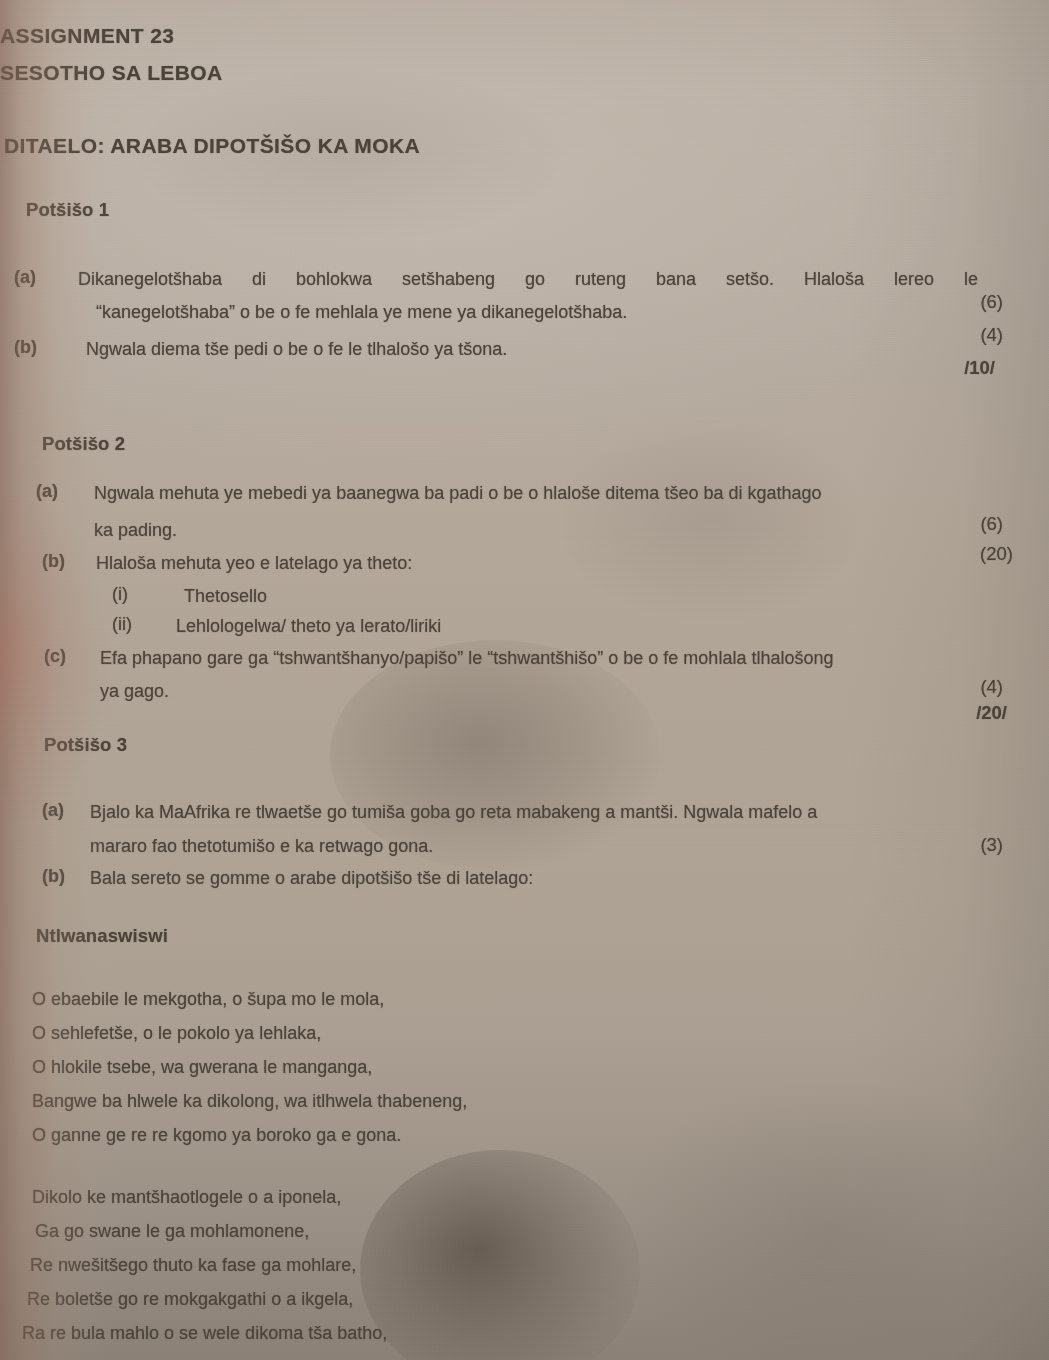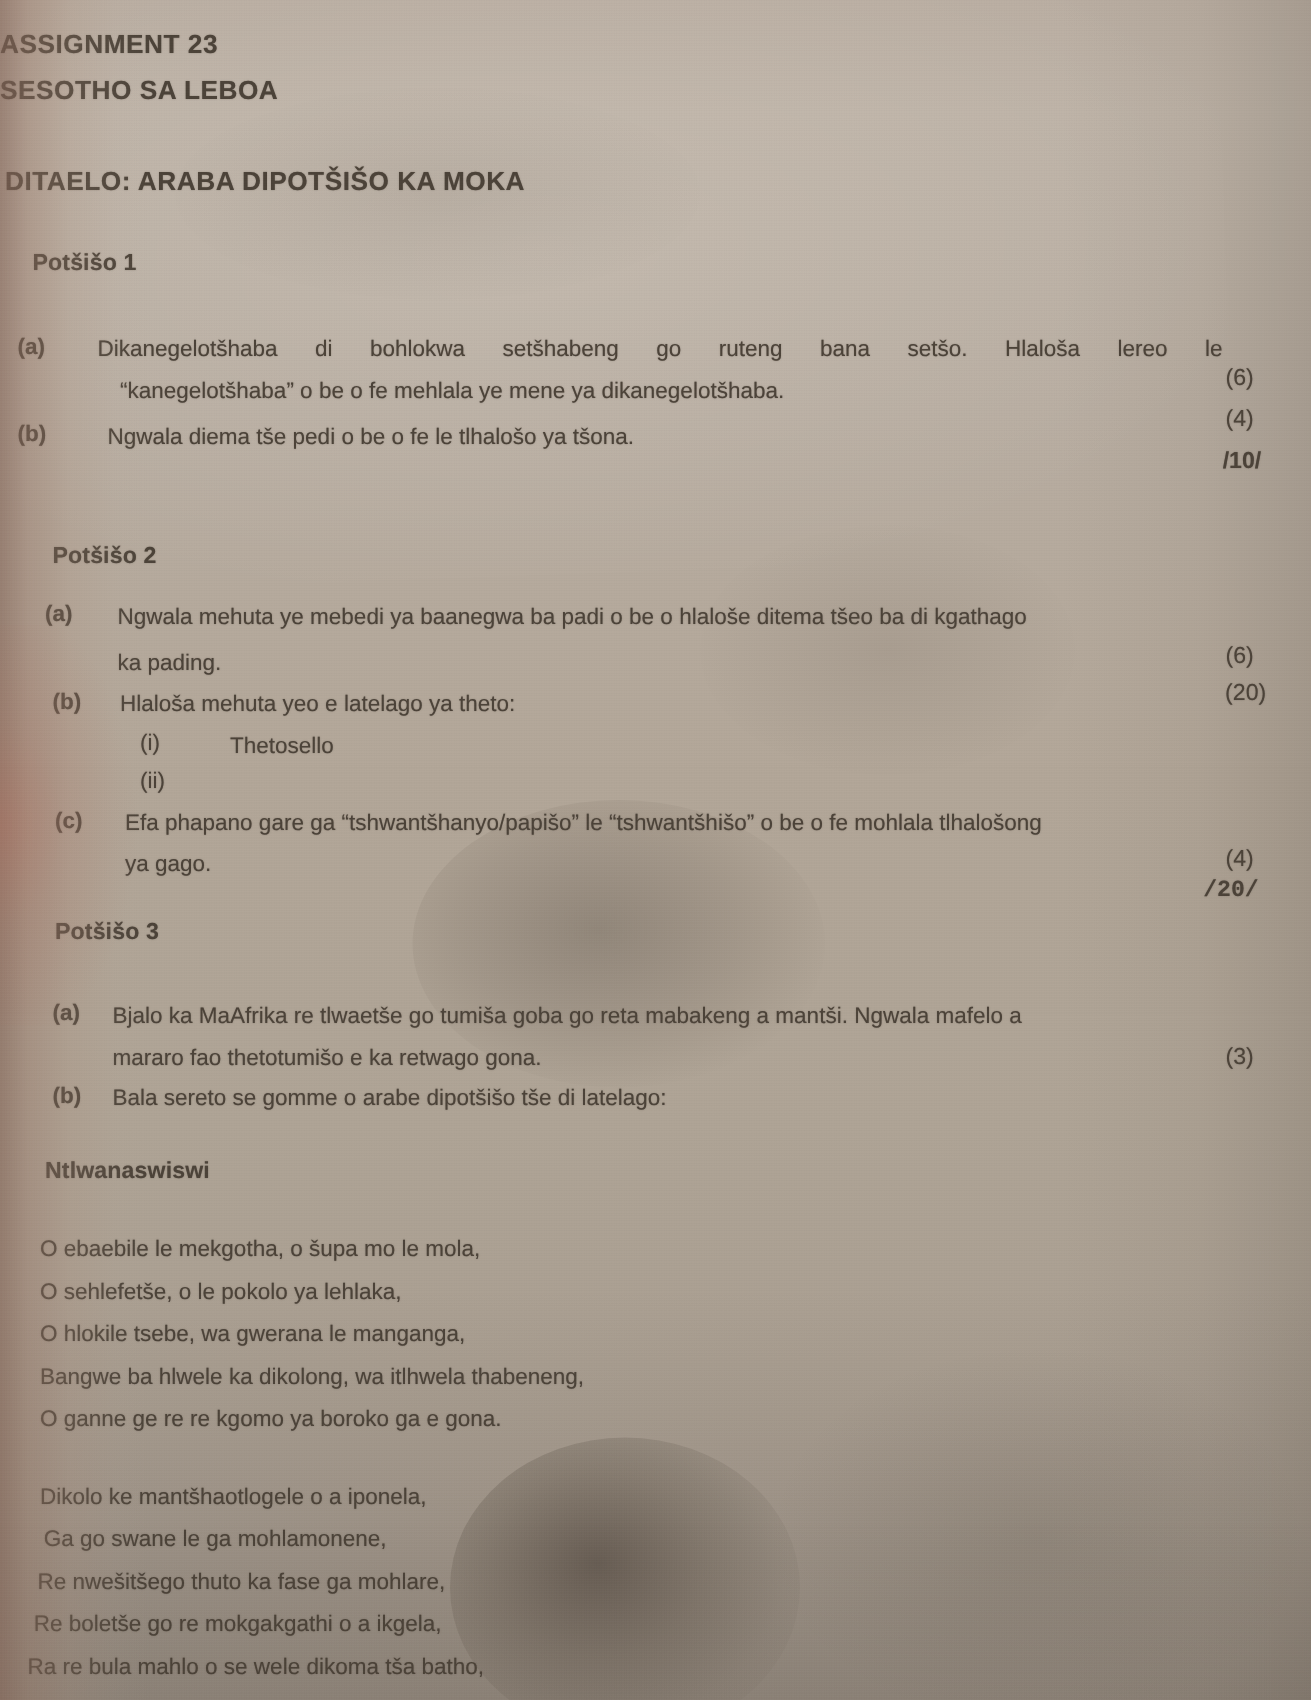--- a/index.html
+++ b/index.html
@@ -166,39 +166,39 @@
 
   
   .q1a-lbl { left: 14px;  top: 267px; }
   .q1a-l1  { left: 78px;  top: 267px; width: 900px;
              text-align: justify; text-align-last: justify; }
   .q1a-l2  { left: 96px;  top: 300px; }
   .q1b-lbl { left: 14px;  top: 337px; }
   .q1b-l1  { left: 86px;  top: 337px; }
   .q1m1 { right: 46px; top: 291px; }
   .q1m2 { right: 46px; top: 324px; }
-  .q1tot{ right: 40px; top: 357px; }
+  .q1tot{ right: 54px; top: 357px; }
 
   
   .q2a-lbl { left: 36px;  top: 481px; }
   .q2a-l1  { left: 94px;  top: 481px; }
   .q2a-l2  { left: 94px;  top: 518px; }
   .q2b-lbl { left: 42px;  top: 551px; }
   .q2b-l1  { left: 96px;  top: 551px; }
   .q2bi-lbl{ left: 112px; top: 584px; font-weight: normal; }
   .q2bi-l  { left: 184px; top: 584px; }
   .q2bii-lbl{left: 112px; top: 614px; font-weight: normal; }
   .q2bii-l { left: 176px; top: 614px; }
   .q2c-lbl { left: 44px;  top: 646px; }
   .q2c-l1  { left: 100px; top: 646px; }
   .q2c-l2  { left: 100px; top: 679px; }
   .q2m1 { right: 46px; top: 513px; }
   .q2m2 { right: 36px; top: 543px; }
   .q2m3 { right: 46px; top: 676px; }
-  .q2tot{ right: 42px; top: 702px; font-family: Liberation Mono, monospace; }
+  .q2tot{ right: 42px; top: 702px; }
 
   
   .q3a-lbl { left: 42px;  top: 800px; }
   .q3a-l1  { left: 90px;  top: 800px; }
   .q3a-l2  { left: 90px;  top: 834px; }
   .q3b-lbl { left: 42px;  top: 866px; }
   .q3b-l1  { left: 90px;  top: 866px; }
   .q3m1 { right: 46px; top: 834px; }
 
   
@@ -259,20 +259,21 @@
     <div class="body q2a-l1">Ngwala mehuta ye mebedi ya baanegwa ba padi o be o hlaloše ditema tšeo ba di kgathago</div>
     <div class="body q2a-l2">ka pading.</div>
 
     <div class="lbl q2b-lbl">(b)</div>
     <div class="body q2b-l1">Hlaloša mehuta yeo e latelago ya theto:</div>
 
     <div class="lbl q2bi-lbl">(i)</div>
     <div class="body q2bi-l">Thetosello</div>
 
     <div class="lbl q2bii-lbl">(ii)</div>
+    <div class="body q2bii-l">Lehlologelwa/ theto ya lerato/liriki</div>
 
     <div class="lbl q2c-lbl">(c)</div>
     <div class="body q2c-l1">Efa phapano gare ga “tshwantšhanyo/papišo” le “tshwantšhišo” o be o fe mohlala tlhalošong</div>
     <div class="body q2c-l2">ya gago.</div>
 
     <div class="mark q2m1">(6)</div>
     <div class="mark q2m2">(20)</div>
     <div class="mark q2m3">(4)</div>
     <div class="total q2tot">/20/</div>
 

